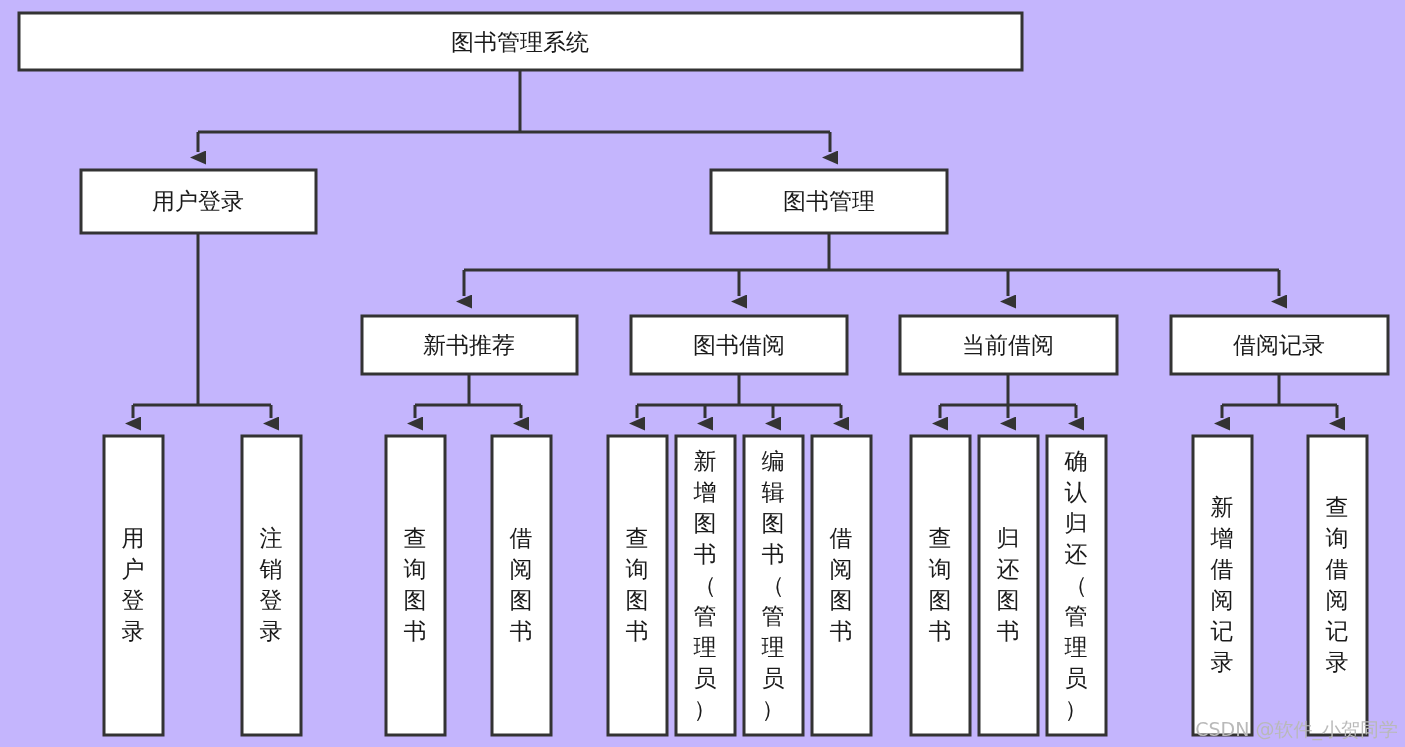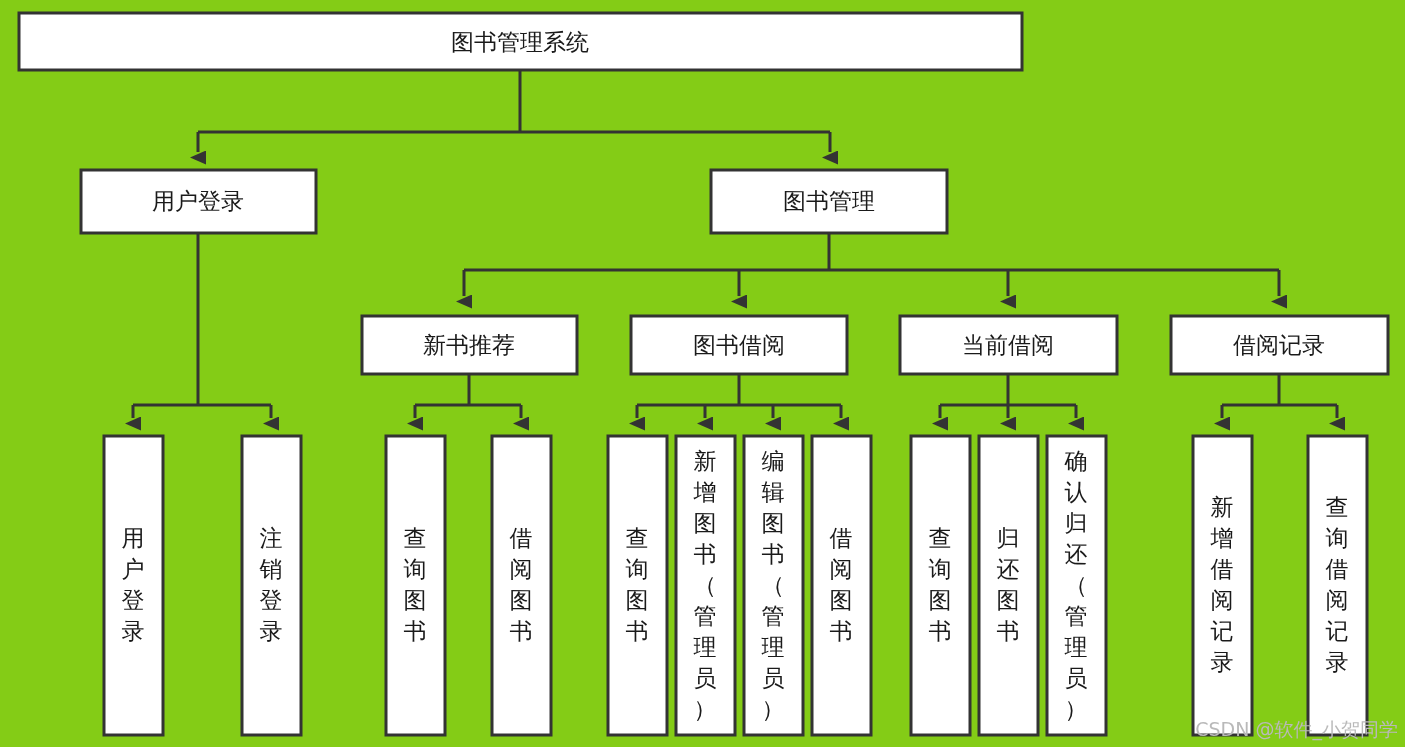--- a/index.html
+++ b/index.html
@@ -8,21 +8,21 @@
     padding: 0;
     background: #ffffff;
   }
   body {
     font-family: "DejaVu Sans", "Liberation Sans", sans-serif;
   }
   #diagram-root {
     position: relative;
     width: 1405px;
     height: 747px;
-    background: #84cc16;
+    background: #c4b5fd;
     overflow: hidden;
   }
   svg.diagram-canvas {
     position: absolute;
     top: 0;
     left: 0;
     width: 1405px;
     height: 747px;
     display: block;
   }

